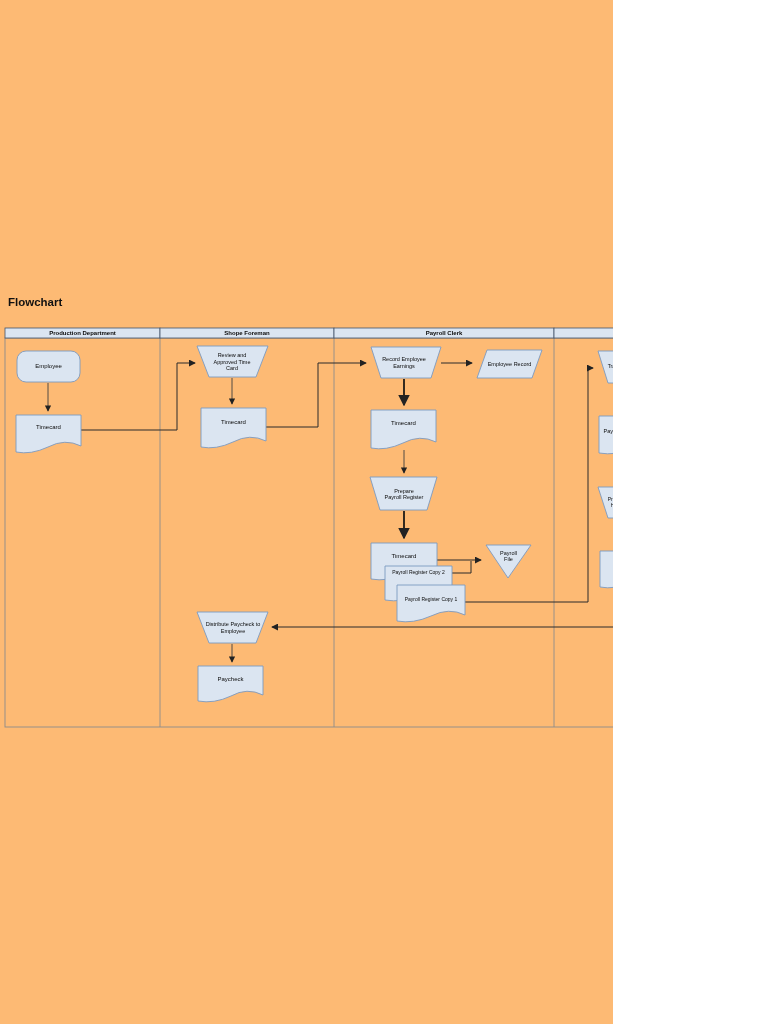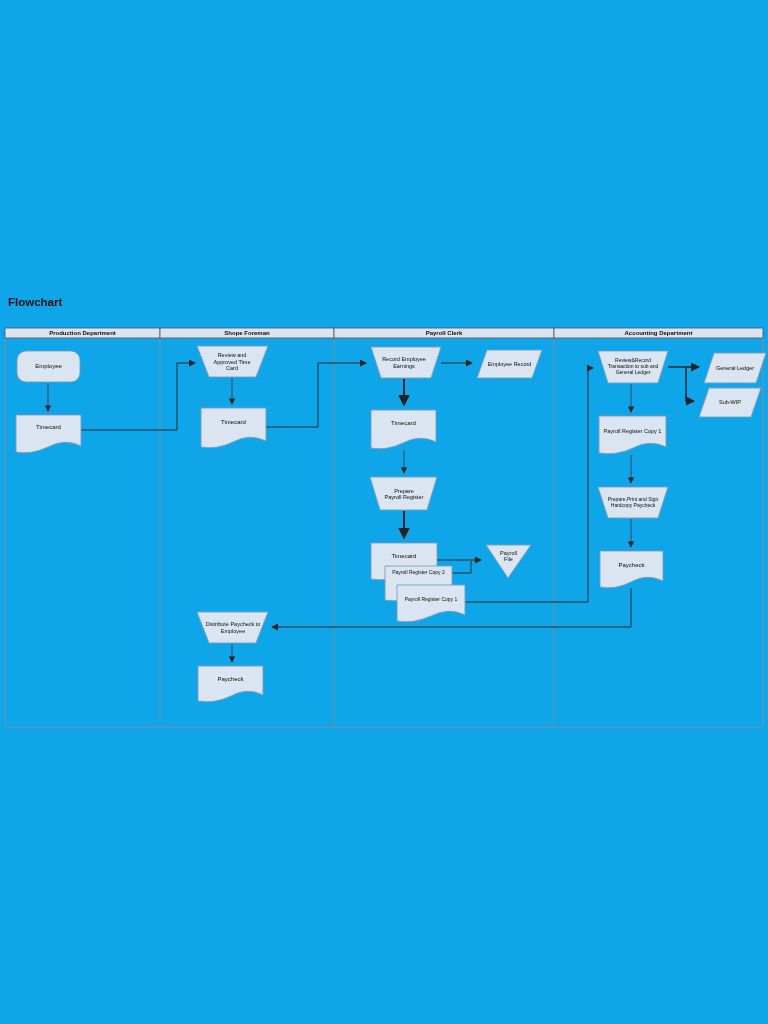--- a/index.html
+++ b/index.html
@@ -1,16 +1,16 @@
 <!DOCTYPE html>
 <html><head>
 <meta charset="utf-8">
 <style>
   html,body{margin:0;padding:0;background:#fff;}
-  .page{position:relative;width:768px;height:1024px;background:#0ea5e9;overflow:hidden;
+  .page{position:relative;width:613px;height:1024px;background:#fdba74;overflow:hidden;
         font-family:"Liberation Sans",sans-serif;}
   .title{position:absolute;left:8px;top:296px;font-size:11.5px;font-weight:bold;color:#111;}
   svg.chart{position:absolute;left:0;top:0;}
   .lbl{position:absolute;display:flex;align-items:center;justify-content:center;
        text-align:center;white-space:pre-line;color:#0b0b0b;line-height:1.18;
        font-family:"Liberation Sans",sans-serif;pointer-events:none;}
   .hdr{position:absolute;display:flex;align-items:center;justify-content:center;
        font-weight:bold;font-size:6px;color:#0a0a0a;text-align:center;}
   .f6{font-size:6px;} .f55{font-size:5.5px;} .f5{font-size:5px;}
 </style>

